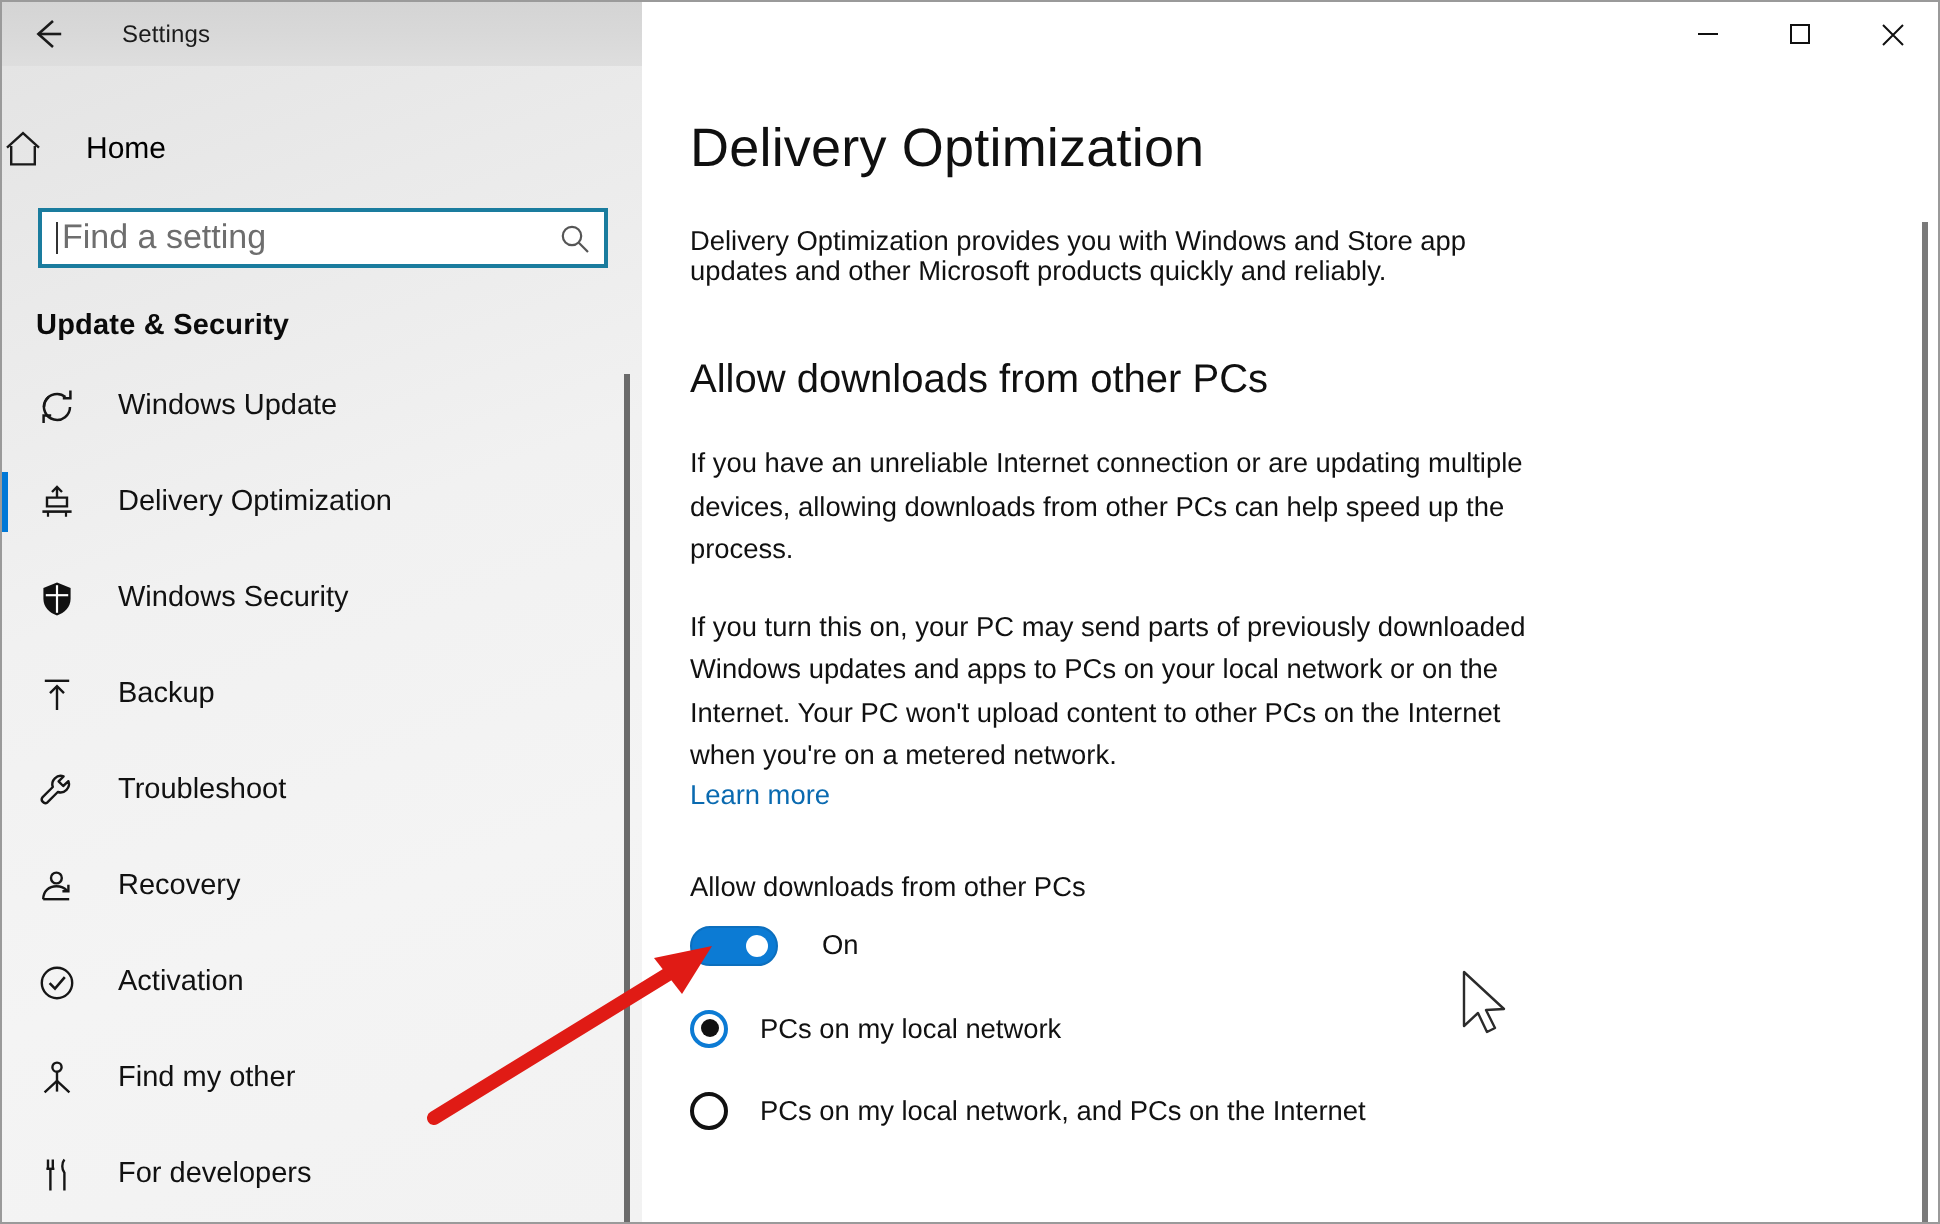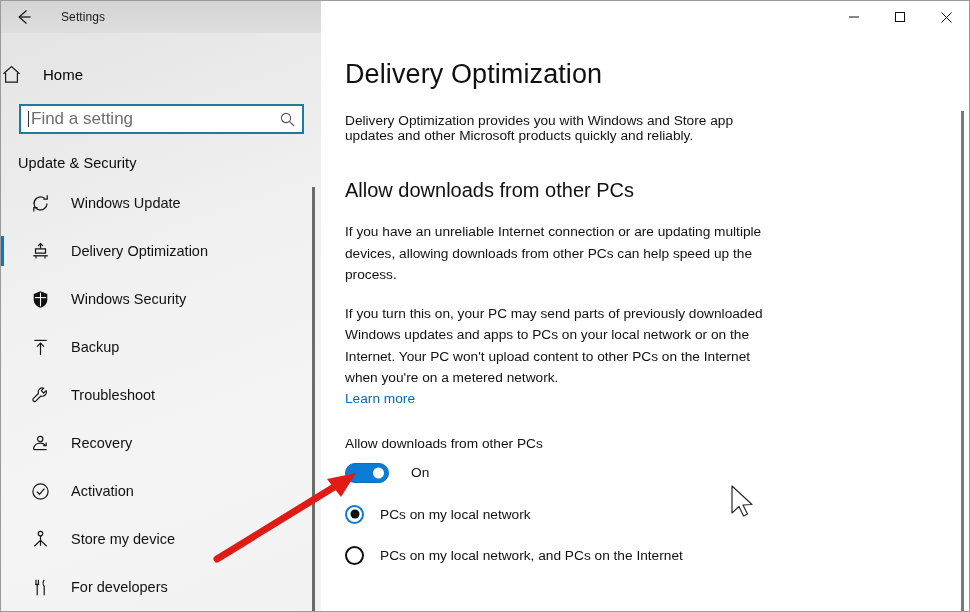--- a/index.html
+++ b/index.html
@@ -137,33 +137,33 @@
   .search-ico {
     width: 30px;
     display: flex;
     align-items: center;
     justify-content: center;
     cursor: default;
   }
 
   .section-head {
     font-size: 14.5px;
-    font-weight: normal;
+    font-weight: bold;
     color: #0b0b0b;
     margin: 21px 0 0 17px;
     letter-spacing: .1px;
   }
 
   .nav-list { margin-top: 8px; }
   .nav-item {
     position: relative;
     height: 48px;
     display: flex;
     align-items: center;
-    padding-left: 29px;
+    padding-left: 17px;
     cursor: default;
   }
   .nav-item .sel-bar {
     position: absolute;
     left: 0;
     top: 9px;
     width: 3px;
     height: 30px;
     background: #0078d7;
     display: none;
@@ -484,21 +484,21 @@
 
         <div class="nav-item">
 
           <span class="nico">
             <svg width="21" height="21" viewBox="0 0 21 21">
               <circle cx="10.5" cy="4.6" r="2.3" fill="none" stroke="#161616" stroke-width="1.2"></circle>
               <path d="M10.5 7 V16.8" stroke="#161616" stroke-width="1.2"></path>
               <path d="M4.3 17.2 L10.5 11.4 L16.7 17.2" fill="none" stroke="#161616" stroke-width="1.2"></path>
             </svg>
           </span>
-          <span class="nlabel">Store my device</span>
+          <span class="nlabel">Find my other</span>
         </div>
 
         <div class="nav-item">
 
           <span class="nico">
             <svg width="21" height="21" viewBox="0 0 21 21">
               <path d="M6 2.8 V7.4 M8.4 2.8 V7.4 M7.2 7.4 V18.2" fill="none" stroke="#161616" stroke-width="1.2"></path>
               <path d="M5.2 7.4 H9.2" stroke="#161616" stroke-width="1.2"></path>
               <path d="M14.2 2.8 C12.8 4.6 12.8 7.6 14.2 9.4 V18.2" fill="none" stroke="#161616" stroke-width="1.2"></path>
             </svg>

